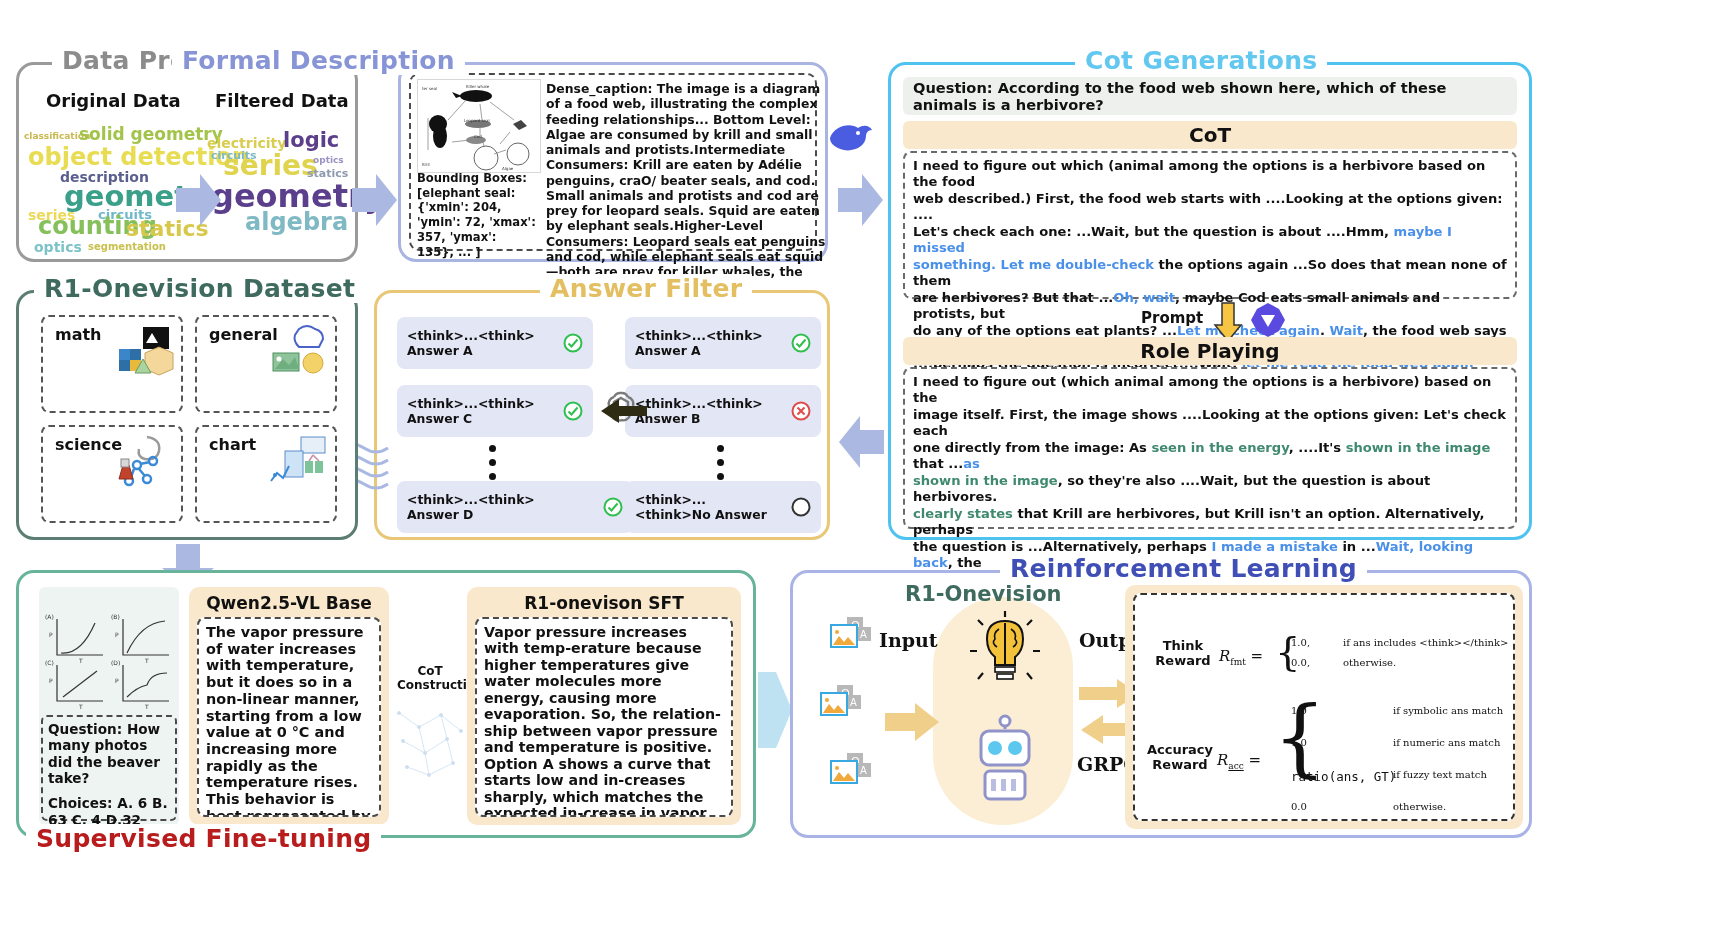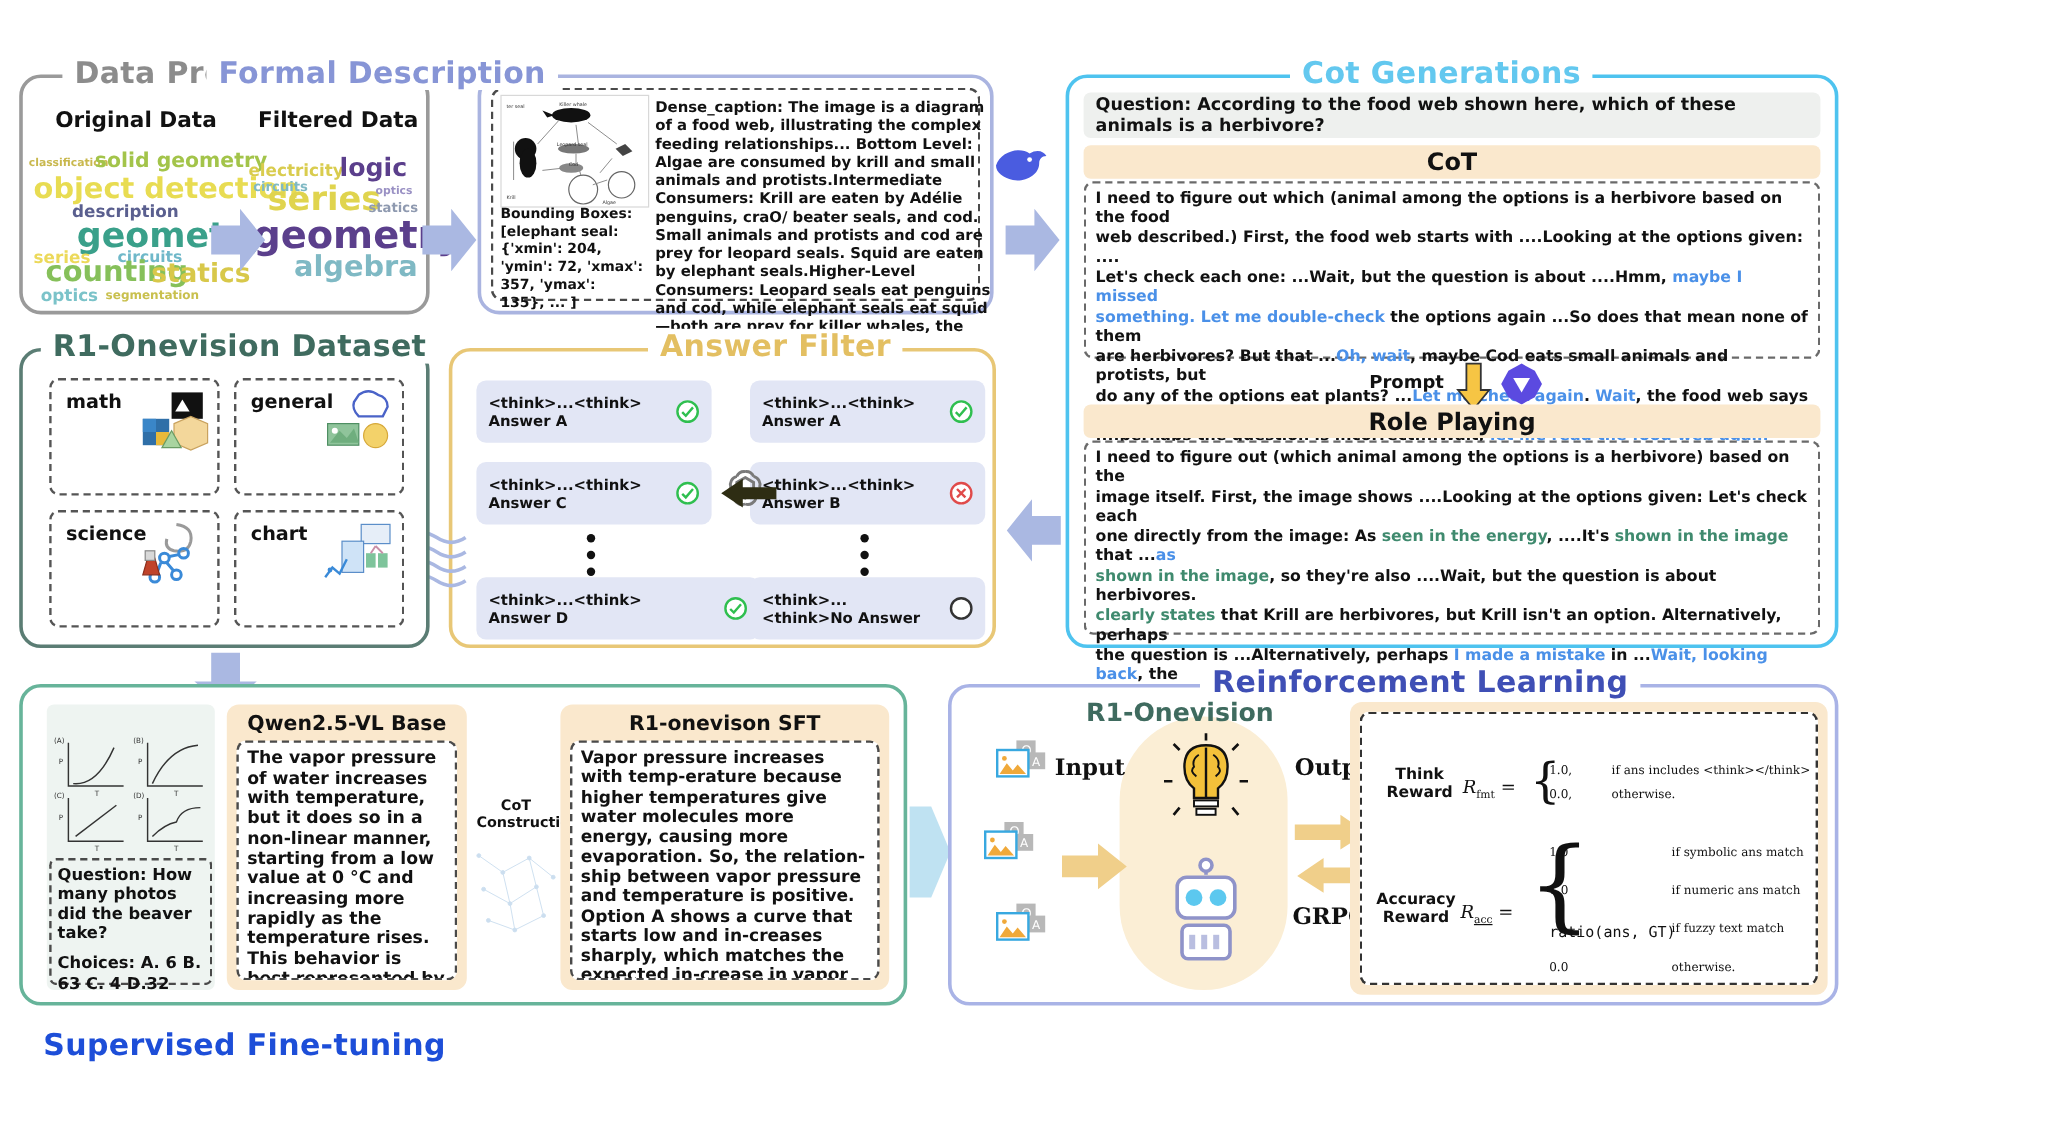--- a/index.html
+++ b/index.html
@@ -45,21 +45,21 @@
   .dotcol i{width:7px;height:7px;border-radius:50%;background:#111;display:block;}
 
   
   #dataset{left:16px;top:290px;width:342px;height:250px;border:3px solid #5b7d74;}
   #dataset-title{left:34px;top:274px;font-size:25px;color:#3f6b5f;}
   .quad{position:absolute;border:2px dashed #555;border-radius:8px;box-sizing:border-box;}
   .quad b{position:absolute;left:12px;top:8px;font-size:16px;font-weight:700;color:#111;}
 
   
   #sft{left:16px;top:570px;width:740px;height:268px;border:3px solid #67b49a;}
-  #sft-title{left:26px;top:824px;font-size:25px;color:#1d4ed8;margin-top:32px;}
+  #sft-title{left:26px;top:824px;font-size:25px;color:#b91c1c;}
   .tanbox{position:absolute;background:#fae8cd;border-radius:10px;box-sizing:border-box;}
   .tanbox .hd{position:absolute;left:0;right:0;top:6px;text-align:center;font-size:17px;font-weight:700;color:#111;}
   .tanbox .body{position:absolute;left:8px;right:8px;top:30px;bottom:8px;border:2px dashed #4a4a4a;border-radius:8px;background:#fff;box-sizing:border-box;padding:5px 7px;font-size:14.4px;line-height:1.16;font-weight:700;color:#111;overflow:hidden;}
 
   
   #rl{left:790px;top:570px;width:742px;height:268px;border:3px solid #a9b3e6;}
   #rl-title{left:1000px;top:554px;font-size:25px;color:#3f4fb5;}
   #rl-sub{position:absolute;left:905px;top:582px;font-size:21px;font-weight:700;color:#3f6b5f;}
   .iolabel{position:absolute;font-size:19px;font-weight:700;color:#111;font-family:"DejaVu Serif",serif;}
   #rewardbox{position:absolute;left:1122px;top:582px;width:400px;height:246px;background:#fae8cd;border-radius:10px;}

